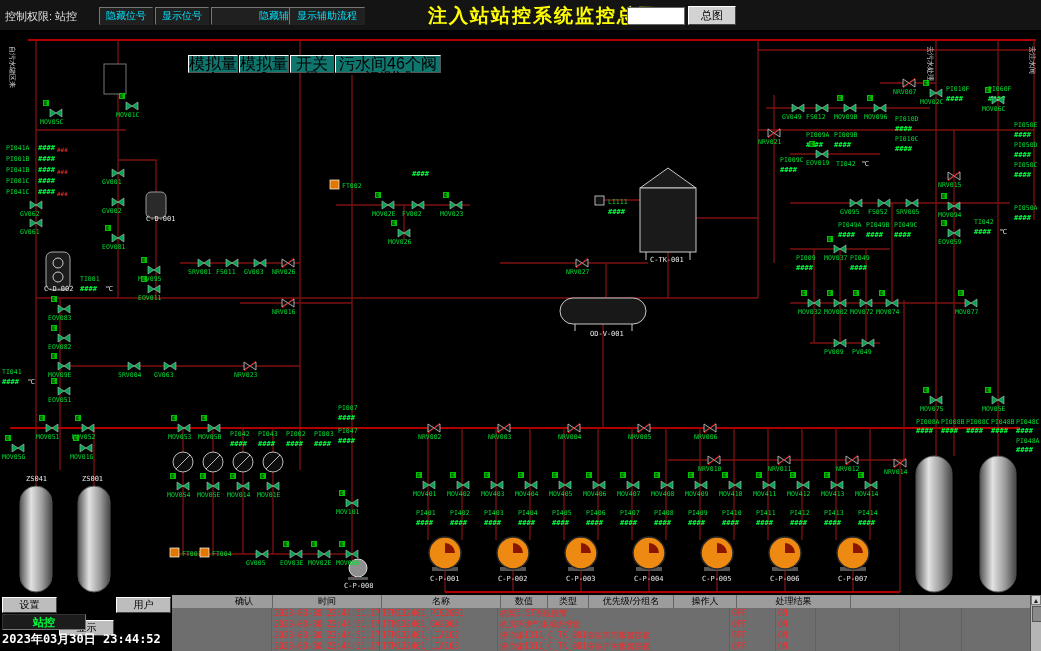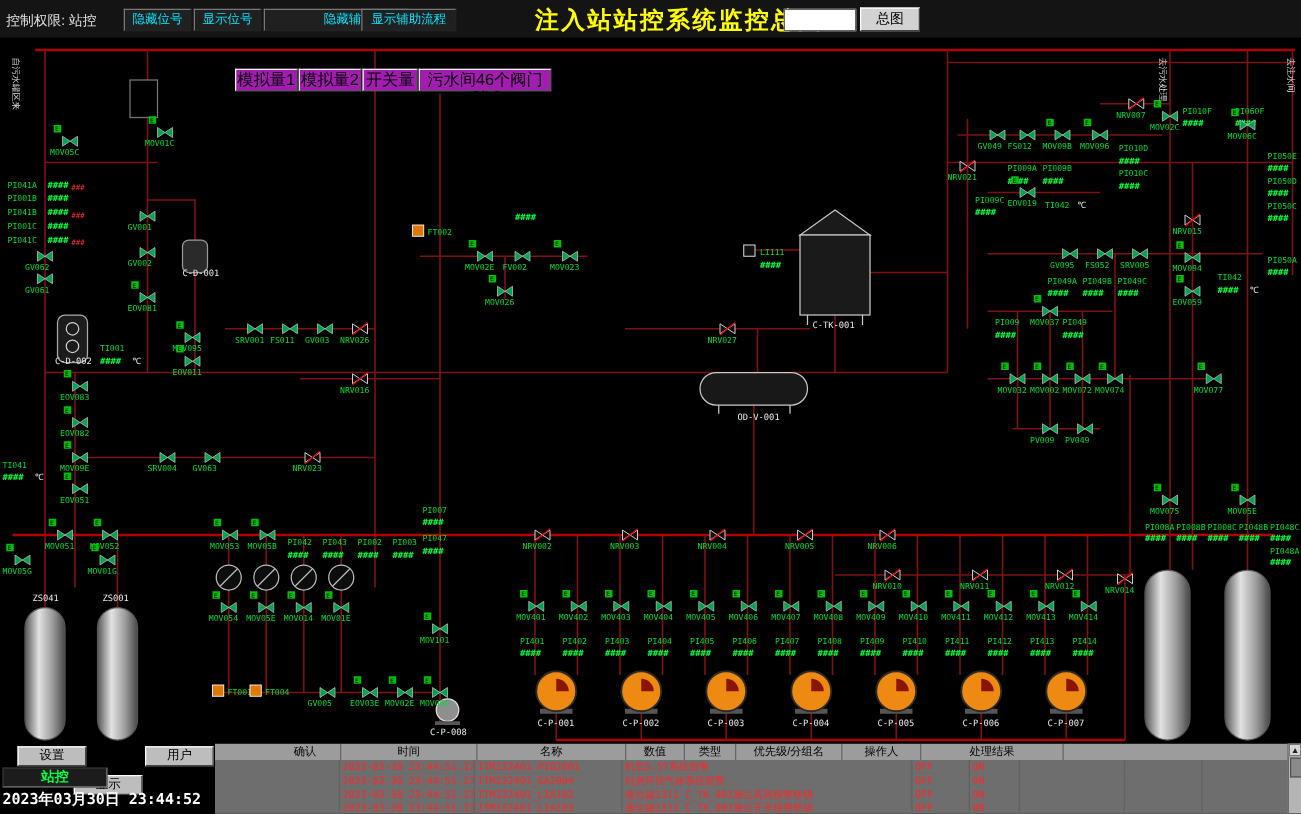--- a/index.html
+++ b/index.html
@@ -10,31 +10,31 @@
   #authority{position:absolute;left:5px;top:9px;font-size:11px;color:#e0e0e0;}
   .hbtn{position:absolute;top:7px;height:16px;font-size:10px;line-height:15px;text-align:center;
         color:#00e5ff;background:#202020;border:1px solid;border-color:#777 #222 #222 #777;cursor:pointer;margin-left:27px;}
   #hb0{left:72px;width:52px;} #hb1{left:128px;width:52px;}
   #hb2{left:184px;width:74px;padding-left:40px;} #hb3{left:262px;width:74px;}
   #title{position:absolute;left:428px;top:3px;font-size:19px;font-weight:bold;color:#ffff00;letter-spacing:2px;}
   #titleInput{position:absolute;left:627px;top:7px;width:52px;height:14px;background:#fff;border:1px solid #666;font-size:10px;}
   #overviewBtn{position:absolute;left:688px;top:6px;width:46px;height:17px;font-size:11px;line-height:16px;text-align:center;
         color:#000;background:#d2d2d2;border:1px solid;border-color:#fff #444 #444 #fff;cursor:pointer;}
   
-  .tbtn{position:absolute;top:55px;height:16px;font-size:13px;line-height:15px;text-align:center;color:#000;
-        background:#a21caf;border:1px solid;border-color:#fff #555 #555 #fff;cursor:pointer;z-index:5;}
+  .tbtn{position:absolute;top:55px;height:16px;font-size:16px;line-height:15px;text-align:center;color:#000;
+        background:#0f766e;border:1px solid;border-color:#fff #555 #555 #fff;cursor:pointer;z-index:5;}
   #tb0{left:188px;width:48px;} #tb1{left:239px;width:48px;}
   #tb2{left:290px;width:42px;} #tb3{left:335px;width:104px;}
   
   #pid{position:absolute;top:0;left:0;z-index:1;}
   
   #footer{position:absolute;top:595px;left:0;width:1041px;height:56px;background:#000;z-index:6;}
   .fbtn{position:absolute;top:2px;width:53px;height:14px;font-size:10px;line-height:13px;text-align:center;color:#000;
         background:#bdbdbd;border:1px solid;border-color:#fff #444 #444 #fff;cursor:pointer;}
-  #fb0{left:14px;} #fb1{left:59px;margin-top:23px;} #fb2{left:116px;}
+  #fb0{left:2px;} #fb1{left:59px;margin-top:23px;} #fb2{left:116px;}
   .fmode{position:absolute;top:19px;height:14px;font-size:11px;font-weight:bold;line-height:14px;text-align:center;
         color:#00ff41;background:#1c1c1c;border:1px solid;border-color:#333 #777 #777 #333;}
   #fmode{left:2px;width:82px;} #fuser{left:88px;width:81px;margin-top:44px;}
   #fdate{position:absolute;left:2px;top:36px;width:168px;font-size:12px;font-weight:bold;color:#fff;
          font-family:"DejaVu Sans Mono",monospace;}
   #alarmTable{position:absolute;left:172px;top:0;width:859px;height:56px;background:#6e6e6e;overflow:hidden;}
   .trow{display:flex;width:859px;padding-left:44px;}
   .thead{background:#9c9c9c;height:13px;}
   .thead .cell{color:#000;font-size:9px;line-height:13px;text-align:center;border-right:1px solid #666;}
   .tdata{height:11px;background:#6e6e6e;cursor:pointer;}

